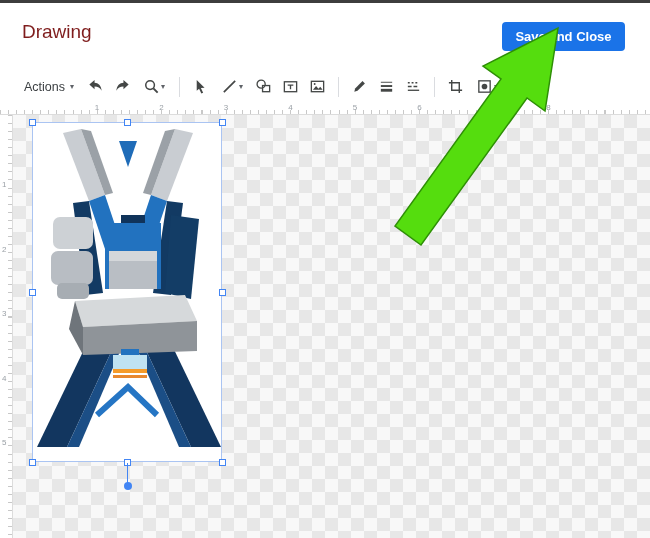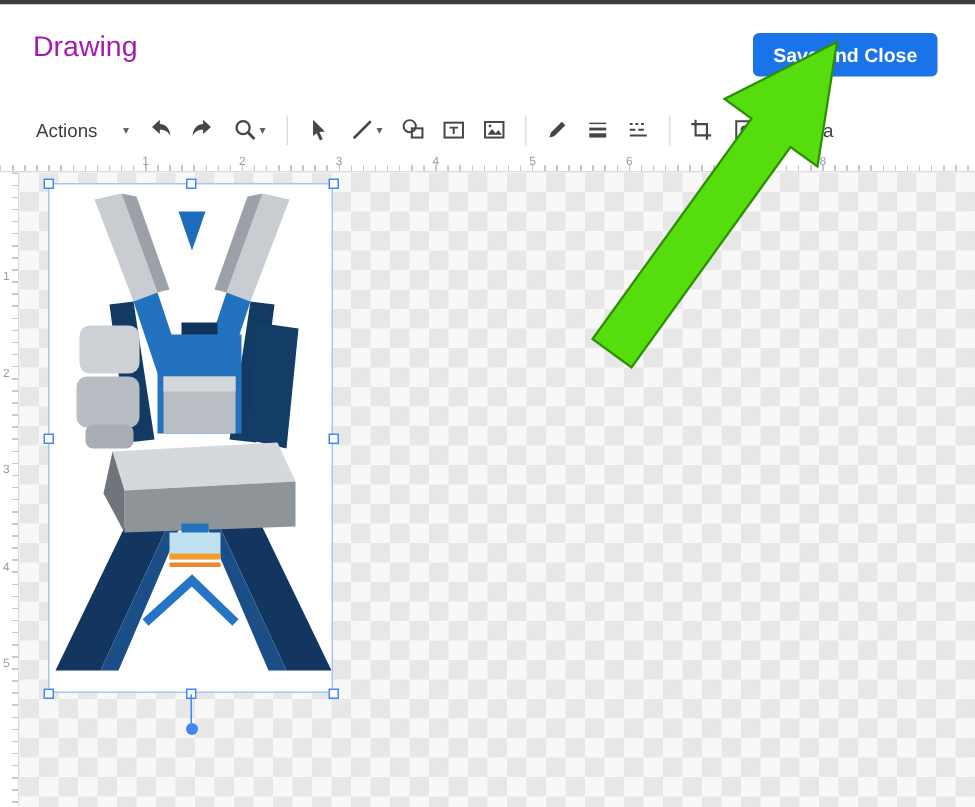--- a/index.html
+++ b/index.html
@@ -3,30 +3,30 @@
 <meta charset="utf-8">
 <style>
   * { margin:0; padding:0; box-sizing:border-box; }
   html,body { width:650px; height:538px; overflow:hidden; }
   body { font-family:"Liberation Sans", sans-serif; background:#fff; position:relative; }
 
   .top-edge { position:absolute; left:0; top:0; width:650px; height:3px; background:#3d3d3d; }
 
   
   .topbar { position:absolute; left:0; top:3px; width:650px; height:60px; background:#fff; }
-  .page-title { position:absolute; left:22px; top:18px; font-size:19px; color:#a21caf; }
+  .page-title { position:absolute; left:22px; top:18px; font-size:19px; color:#7f1d1d; }
   .autosave { position:absolute; left:228px; top:32px; font-size:11px; color:#80868b; }
   .save-btn { position:absolute; right:25px; top:19px; width:123px; height:29px;
     background:#1a73e8; color:#fff; font-size:13px; font-weight:bold; border:none;
     border-radius:4px; display:flex; align-items:center; justify-content:center; cursor:pointer; }
 
   
   .toolbar { position:absolute; left:0; top:70px; width:650px; height:33px; background:#fff;
     display:flex; align-items:center; padding-left:16px; }
-  .actions-btn { display:flex; align-items:center; gap:16px; padding:3px 8px; border-radius:3px;
+  .actions-btn { display:flex; align-items:center; gap:4px; padding:3px 8px; border-radius:3px;
     font-size:12.5px; color:#3c4043; cursor:pointer; }
   .tbtn { width:25px; height:25px; display:flex; align-items:center; justify-content:center;
     border-radius:3px; cursor:pointer; margin:0 1px; }
   .tbtn.wide { width:34px; }
   .tbtn svg { width:17px; height:17px; }
   .caret { font-size:8px; color:#5f6368; margin-left:1px; }
   .tsep { width:1px; height:20px; background:#dadce0; margin:0 7px; }
   .replace-label { font-size:12.5px; color:#3c4043; margin-left:6px; white-space:nowrap; cursor:pointer; }
 
   

